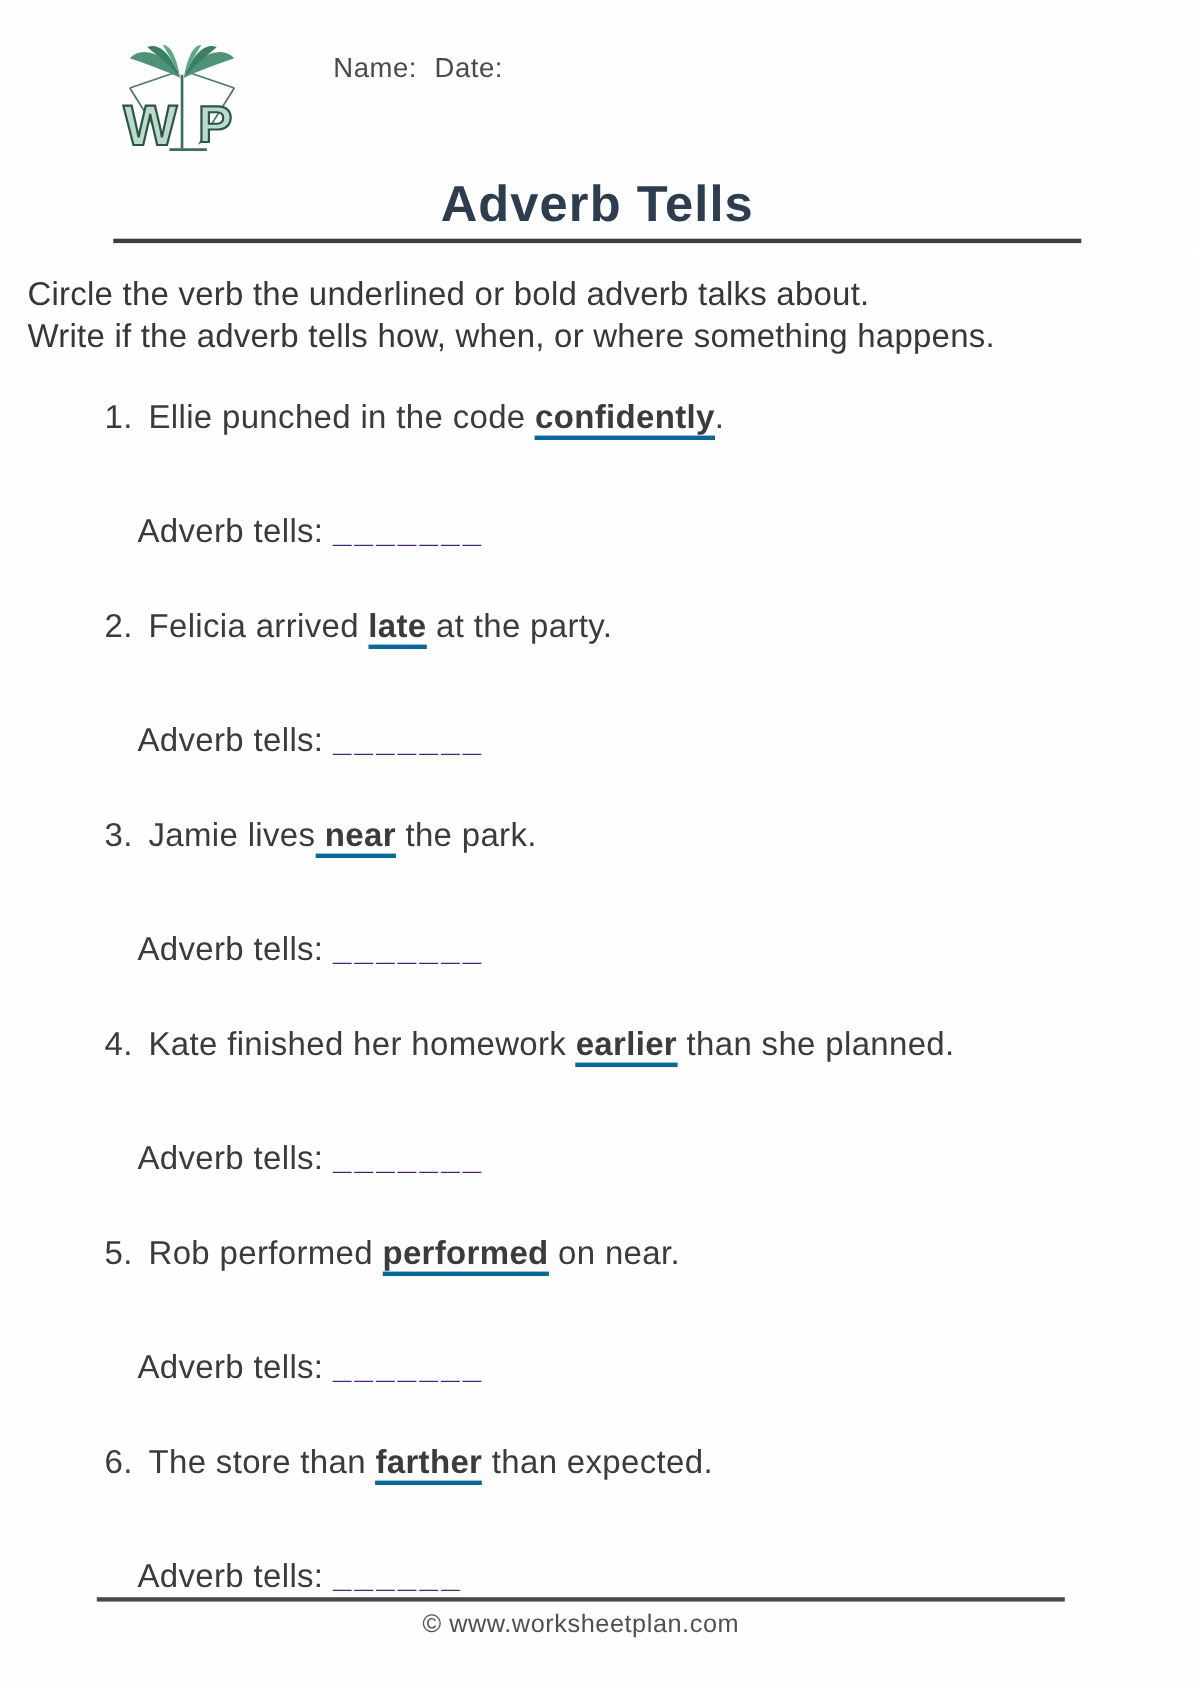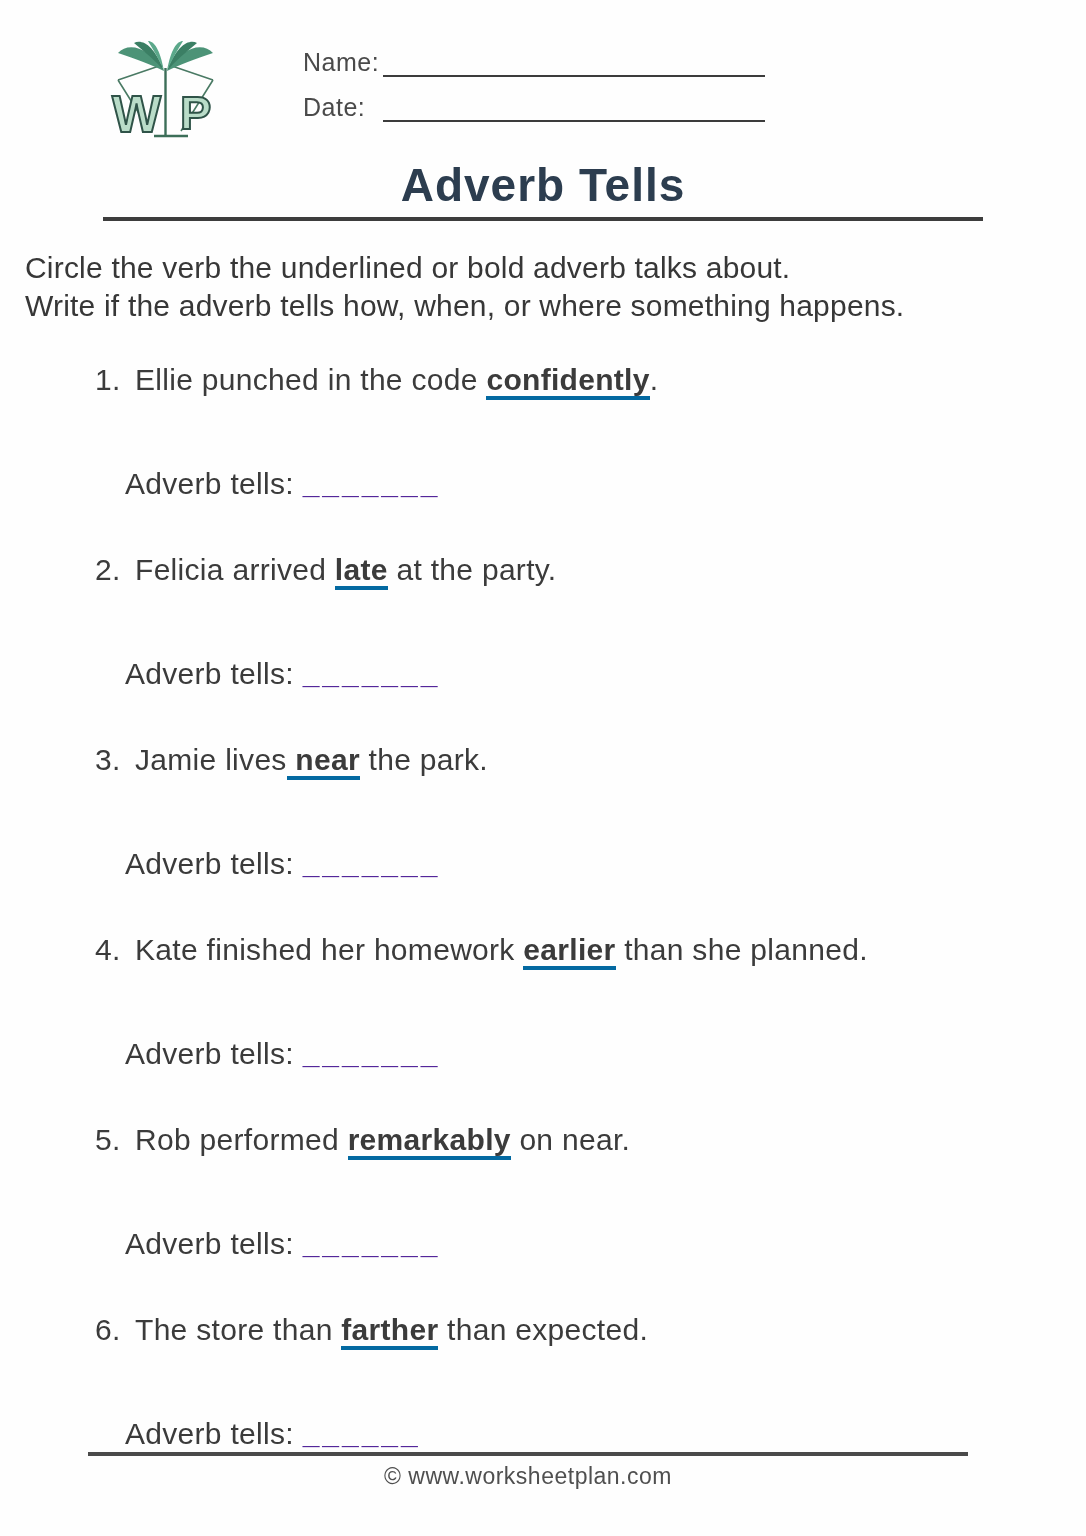--- a/index.html
+++ b/index.html
@@ -28,21 +28,21 @@
     display: flex;
     align-items: flex-start;
     padding: 38px 0 0 98px;
   }
   .logo { width: 135px; height: 108px; flex: 0 0 auto; }
   .name-date {
     margin-left: 70px;
     margin-top: 6px;
     width: 462px;
     display: flex;
-    flex-direction: column;
+    flex-direction: row;
     gap: 12px;
   }
   .nd-row { display: flex; align-items: flex-end; height: 33px; }
   .nd-label {
     font-size: 25px;
     color: var(--label);
     width: 74px;
     flex: 0 0 auto;
     letter-spacing: 0.5px;
   }
@@ -204,21 +204,21 @@
       </div>
       <div class="q-answer">
         <span>Adverb tells:</span>
         <span class="blank">_______</span>
       </div>
     </div>
 
     <div class="question">
       <div class="q-sentence">
         <span class="q-num">5.</span>
-        <span class="q-text"><span>Rob performed </span><span class="adverb">remarkably</span><span> on near.</span></span>
+        <span class="q-text"><span>Rob performed </span><span class="adverb">performed</span><span> on near.</span></span>
       </div>
       <div class="q-answer">
         <span>Adverb tells:</span>
         <span class="blank">_______</span>
       </div>
     </div>
 
     <div class="question">
       <div class="q-sentence">
         <span class="q-num">6.</span>

